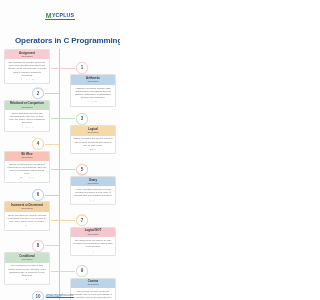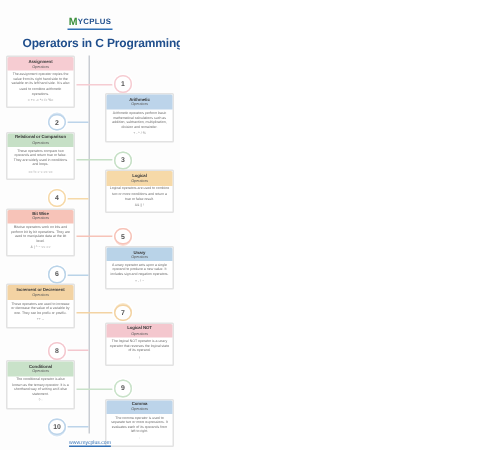--- a/index.html
+++ b/index.html
@@ -35,21 +35,21 @@
     position:relative;
     white-space:nowrap;
   }
   .logo .m{
     color:#3c8f3c;
     font-size:7px;
     font-weight:bold;
     vertical-align:-0.5px;
   }
   .title{
-    margin-top:3px;
+    margin-top:15px;
     font-size:8px;
     font-weight:bold;
     color:#1f4e8c;
     letter-spacing:-0.1px;
     line-height:9px;
     white-space:nowrap;
     padding-left:15px;
   }
 
   

